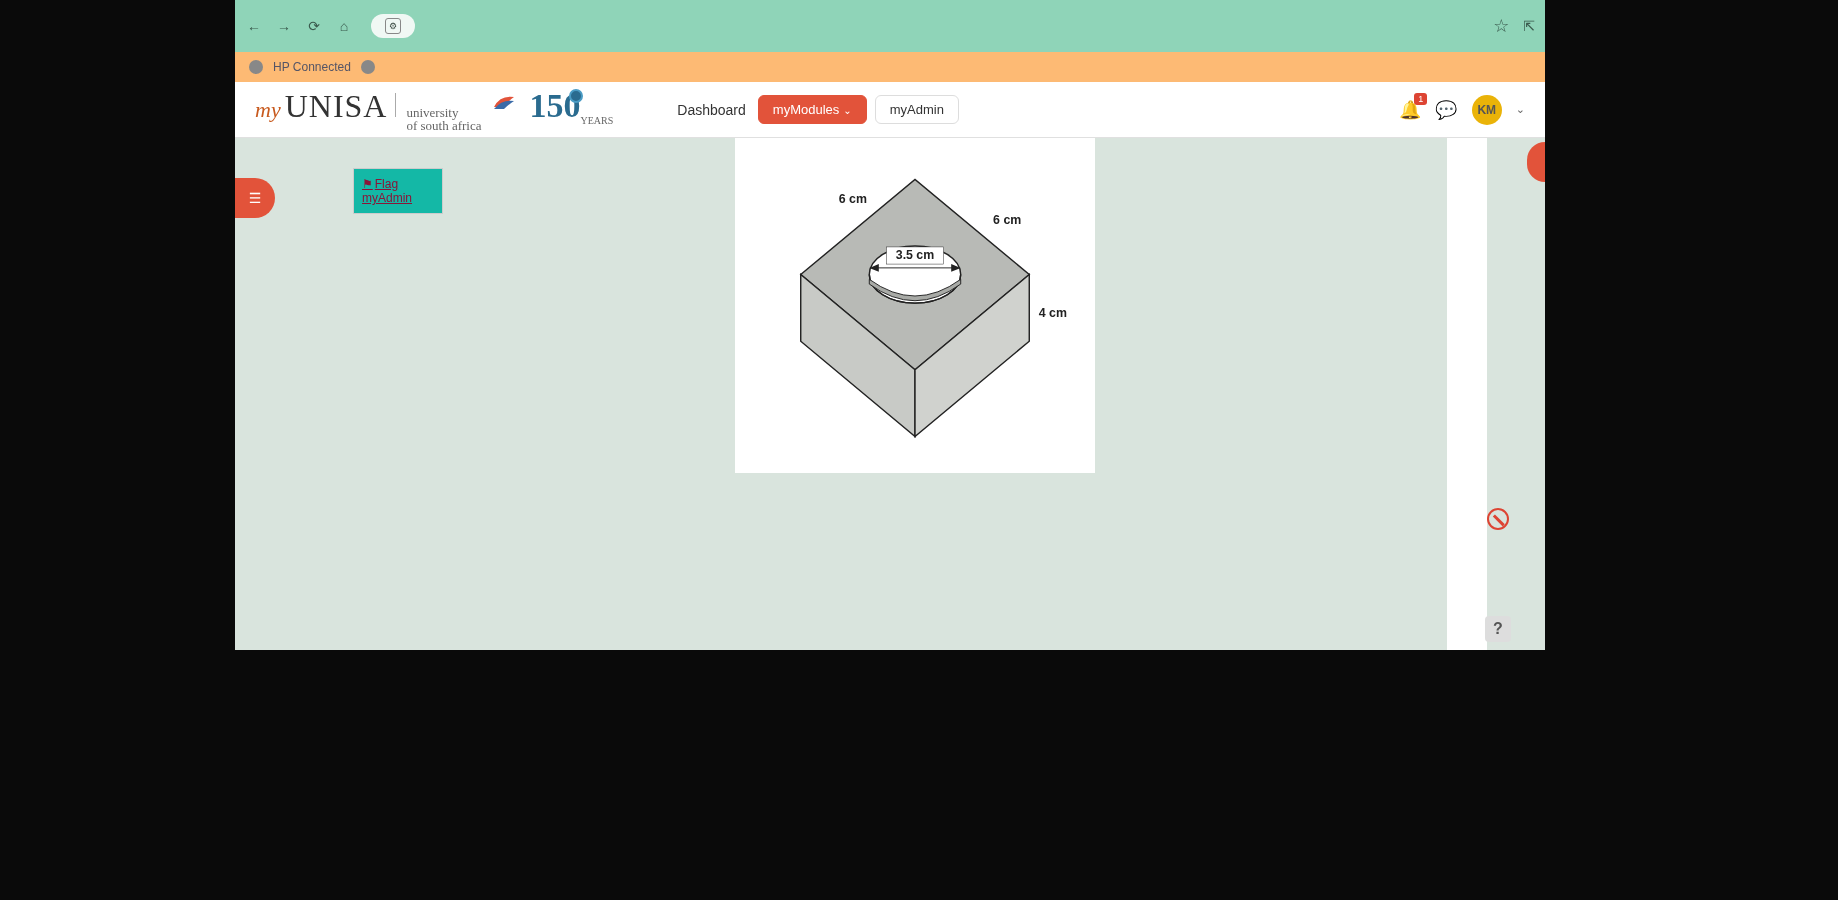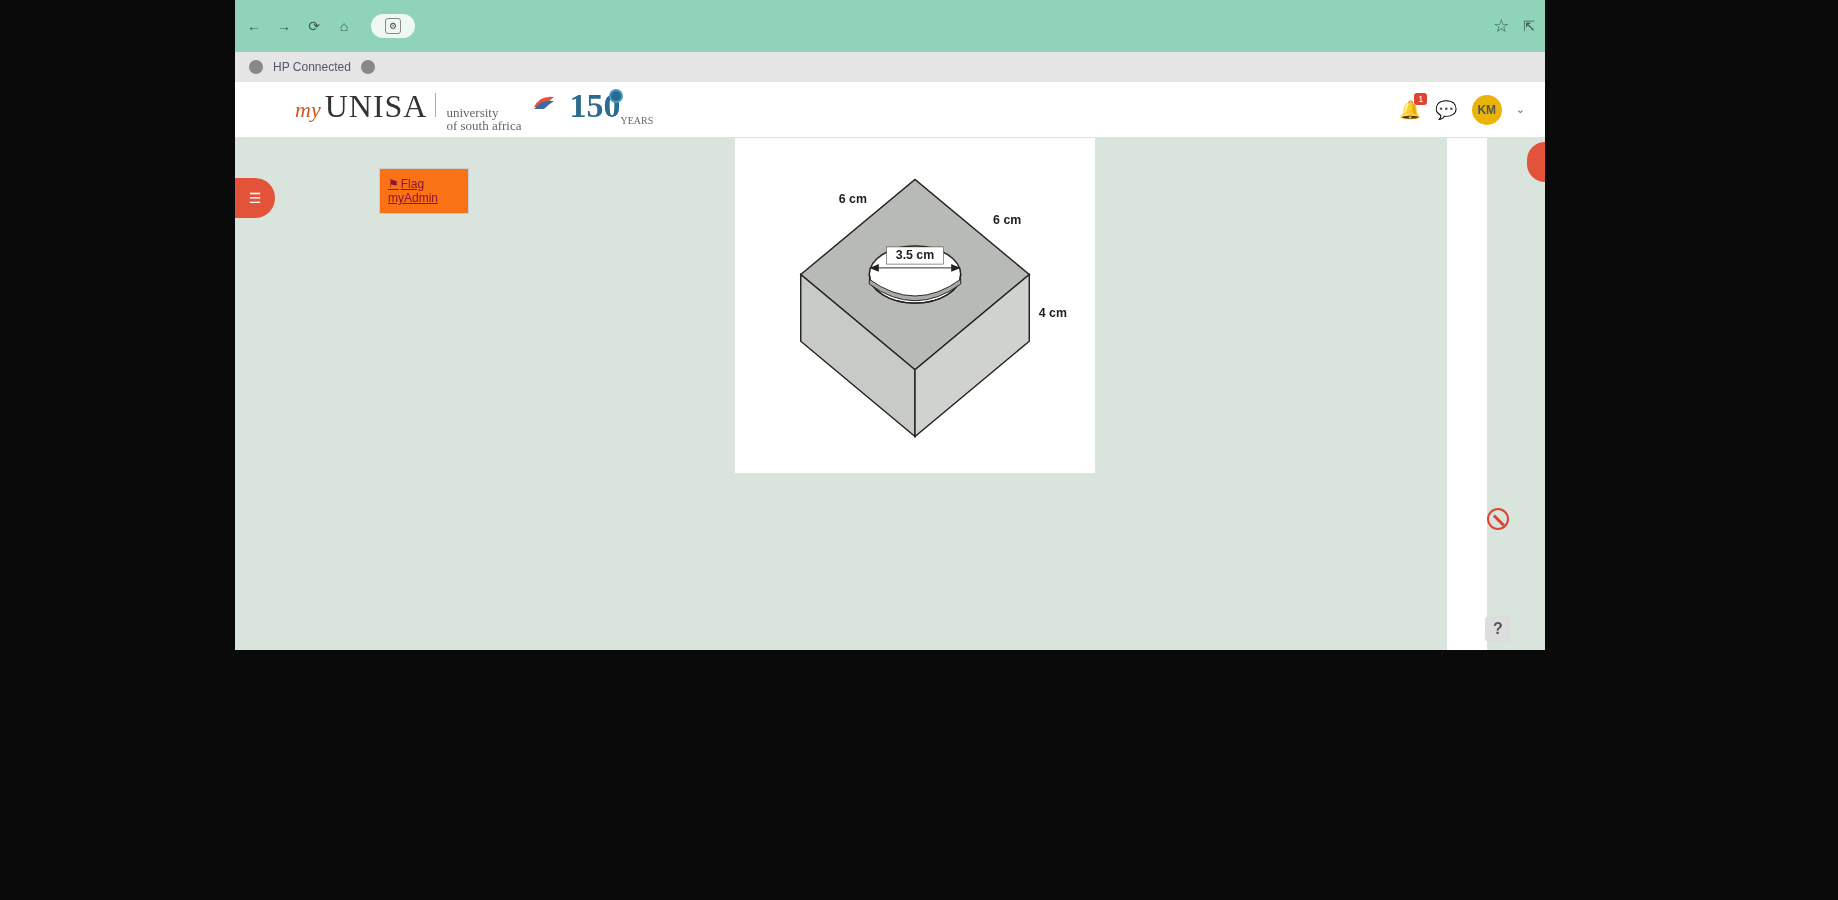--- a/index.html
+++ b/index.html
@@ -64,21 +64,21 @@
     margin-left: auto;
     display: flex;
     gap: 14px;
     align-items: center;
     font-size: 18px;
     color: #3a5a4d;
   }
   
   .bookmarks {
     height: 30px;
-    background: #e5e5e5;
+    background: #fdba74;
     display: flex;
     align-items: center;
     padding: 0 14px;
     gap: 10px;
     font-size: 12px;
     color: #556;
   }
   .bk-icon {
     width: 14px; height: 14px;
     background: #888;
@@ -94,21 +94,20 @@
     align-items: center;
     padding: 0 20px;
     gap: 20px;
     position: relative;
   }
   .logo {
     display: flex;
     align-items: baseline;
     font-family: serif;
     gap: 4px;
-    margin-left: 40px;
   }
   .logo .my {
     font-style: italic;
     color: #c85a1e;
     font-size: 22px;
     font-family: cursive;
   }
   .logo .unisa {
     font-size: 32px;
     letter-spacing: 1px;
@@ -223,24 +222,24 @@
   }
   .right-tab {
     position: absolute;
     right: 0; top: 4px;
     width: 18px; height: 40px;
     background: #e2533a;
     border-radius: 20px 0 0 20px;
   }
   .qbox {
     position: absolute;
-    left: 144px;
+    left: 118px;
     top: 30px;
     width: 90px;
-    background: #f97316;
+    background: #14b8a6;
     border: 1px solid #ccc;
     padding: 8px;
     font-size: 12px;
   }
   .qbox a {
     color: #8a1538;
     text-decoration: underline;
     cursor: pointer;
   }
   .flag-ico {
@@ -362,20 +361,27 @@
           <span class="logo-sub">university</span>
           <span class="logo-sub">of south africa</span>
         </div>
         <svg width="28" height="28" viewBox="0 0 28 28" style="margin-left:4px;">
           <path d="M4 18 Q10 6 24 8 Q18 12 14 18 Z" fill="#e2533a"></path>
           <path d="M4 20 Q12 10 24 12 Q18 16 14 20 Z" fill="#3a6ba8"></path>
         </svg>
         <span class="logo-150"><span>150</span><span class="badge"></span></span>
         <span class="logo-years">YEARS</span>
       </div>
+      <div class="nav-tabs">
+        <span class="nav-link">Dashboard</span>
+        <span class="pill-btn pill-red">
+          <span>myModules</span><span class="chev">⌄</span>
+        </span>
+        <span class="pill-btn pill-white">myAdmin</span>
+      </div>
       <div class="header-right">
         <span class="bell">🔔
           <span class="count">1</span>
         </span>
         <span class="chat-icon">💬</span>
         <span class="avatar">KM</span>
         <span style="color:#666;font-size:11px;">⌄</span>
       </div>
     </div>
 

